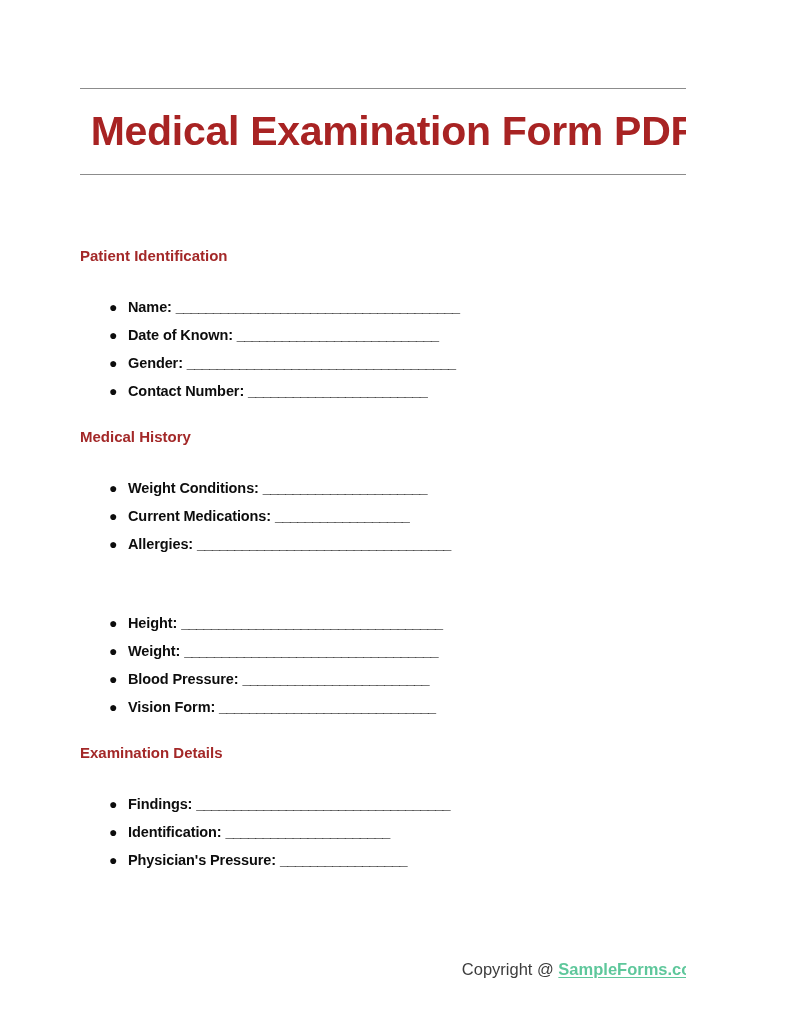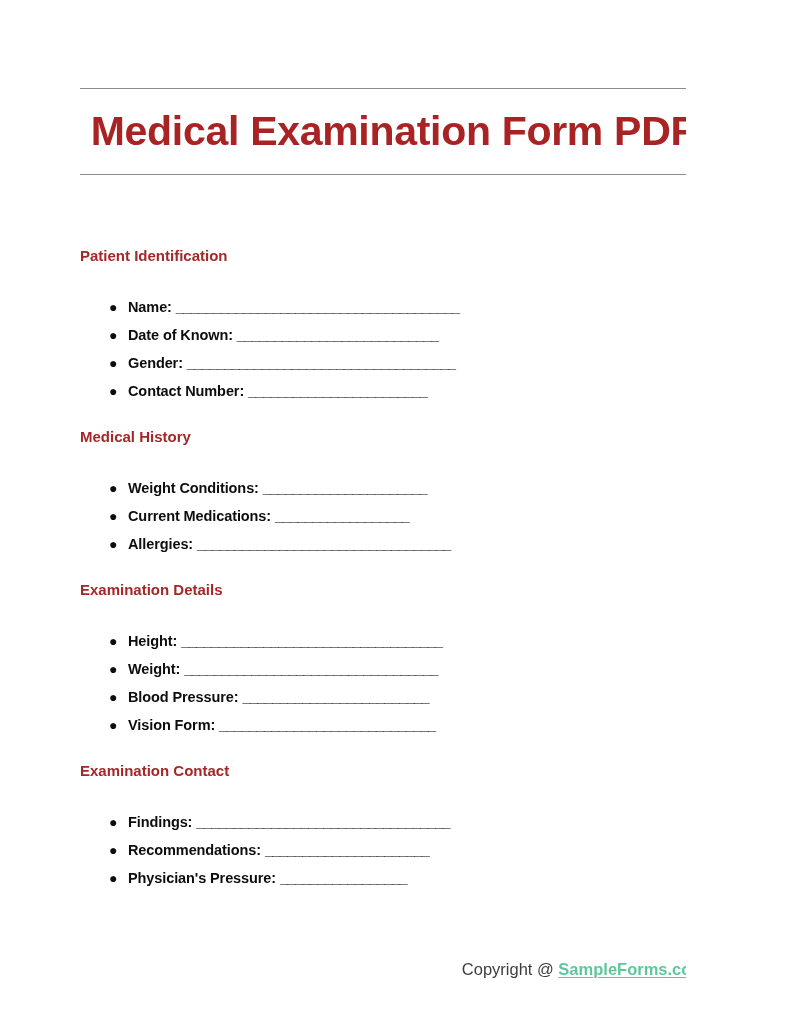--- a/index.html
+++ b/index.html
@@ -168,49 +168,48 @@
         </li>
         <li>
           <span class="bullet">●</span><span class="field-label">Allergies:</span> <span class="field-blank">__________________________________</span>
         </li>
       </ul>
     </div>
 
     <div class="sec-gap-2"></div>
 
     <div class="section">
+      <div class="sec-gap-1"></div>
+      <ul class="field-list">
+        <li>
+          <span class="bullet">●</span><span class="field-label">Height:</span> <span class="field-blank">___________________________________</span>
+        </li>
+        <li>
+          <span class="bullet">●</span><span class="field-label">Weight:</span> <span class="field-blank">__________________________________</span>
+        </li>
+        <li>
+          <span class="bullet">●</span><span class="field-label">Blood Pressure:</span> <span class="field-blank">_________________________</span>
+        </li>
+        <li>
+          <span class="bullet">●</span><span class="field-label">Vision Form:</span> <span class="field-blank">_____________________________</span>
+        </li>
+      </ul>
+    </div>
+
+    <div class="sec-gap-2"></div>
+
+    <div class="section">
       <h2 class="section-heading">Examination Details</h2>
       <div class="sec-gap-1"></div>
       <ul class="field-list">
         <li>
-          <span class="bullet">●</span><span class="field-label">Height:</span> <span class="field-blank">___________________________________</span>
-        </li>
-        <li>
-          <span class="bullet">●</span><span class="field-label">Weight:</span> <span class="field-blank">__________________________________</span>
-        </li>
-        <li>
-          <span class="bullet">●</span><span class="field-label">Blood Pressure:</span> <span class="field-blank">_________________________</span>
-        </li>
-        <li>
-          <span class="bullet">●</span><span class="field-label">Vision Form:</span> <span class="field-blank">_____________________________</span>
-        </li>
-      </ul>
-    </div>
-
-    <div class="sec-gap-2"></div>
-
-    <div class="section">
-      <h2 class="section-heading">Examination Contact</h2>
-      <div class="sec-gap-1"></div>
-      <ul class="field-list">
-        <li>
           <span class="bullet">●</span><span class="field-label">Findings:</span> <span class="field-blank">__________________________________</span>
         </li>
         <li>
-          <span class="bullet">●</span><span class="field-label">Recommendations:</span> <span class="field-blank">______________________</span>
+          <span class="bullet">●</span><span class="field-label">Identification:</span> <span class="field-blank">______________________</span>
         </li>
         <li>
           <span class="bullet">●</span><span class="field-label">Physician's Pressure:</span> <span class="field-blank">_________________</span>
         </li>
       </ul>
     </div>
 
   </div>
 
   <div class="footer">

